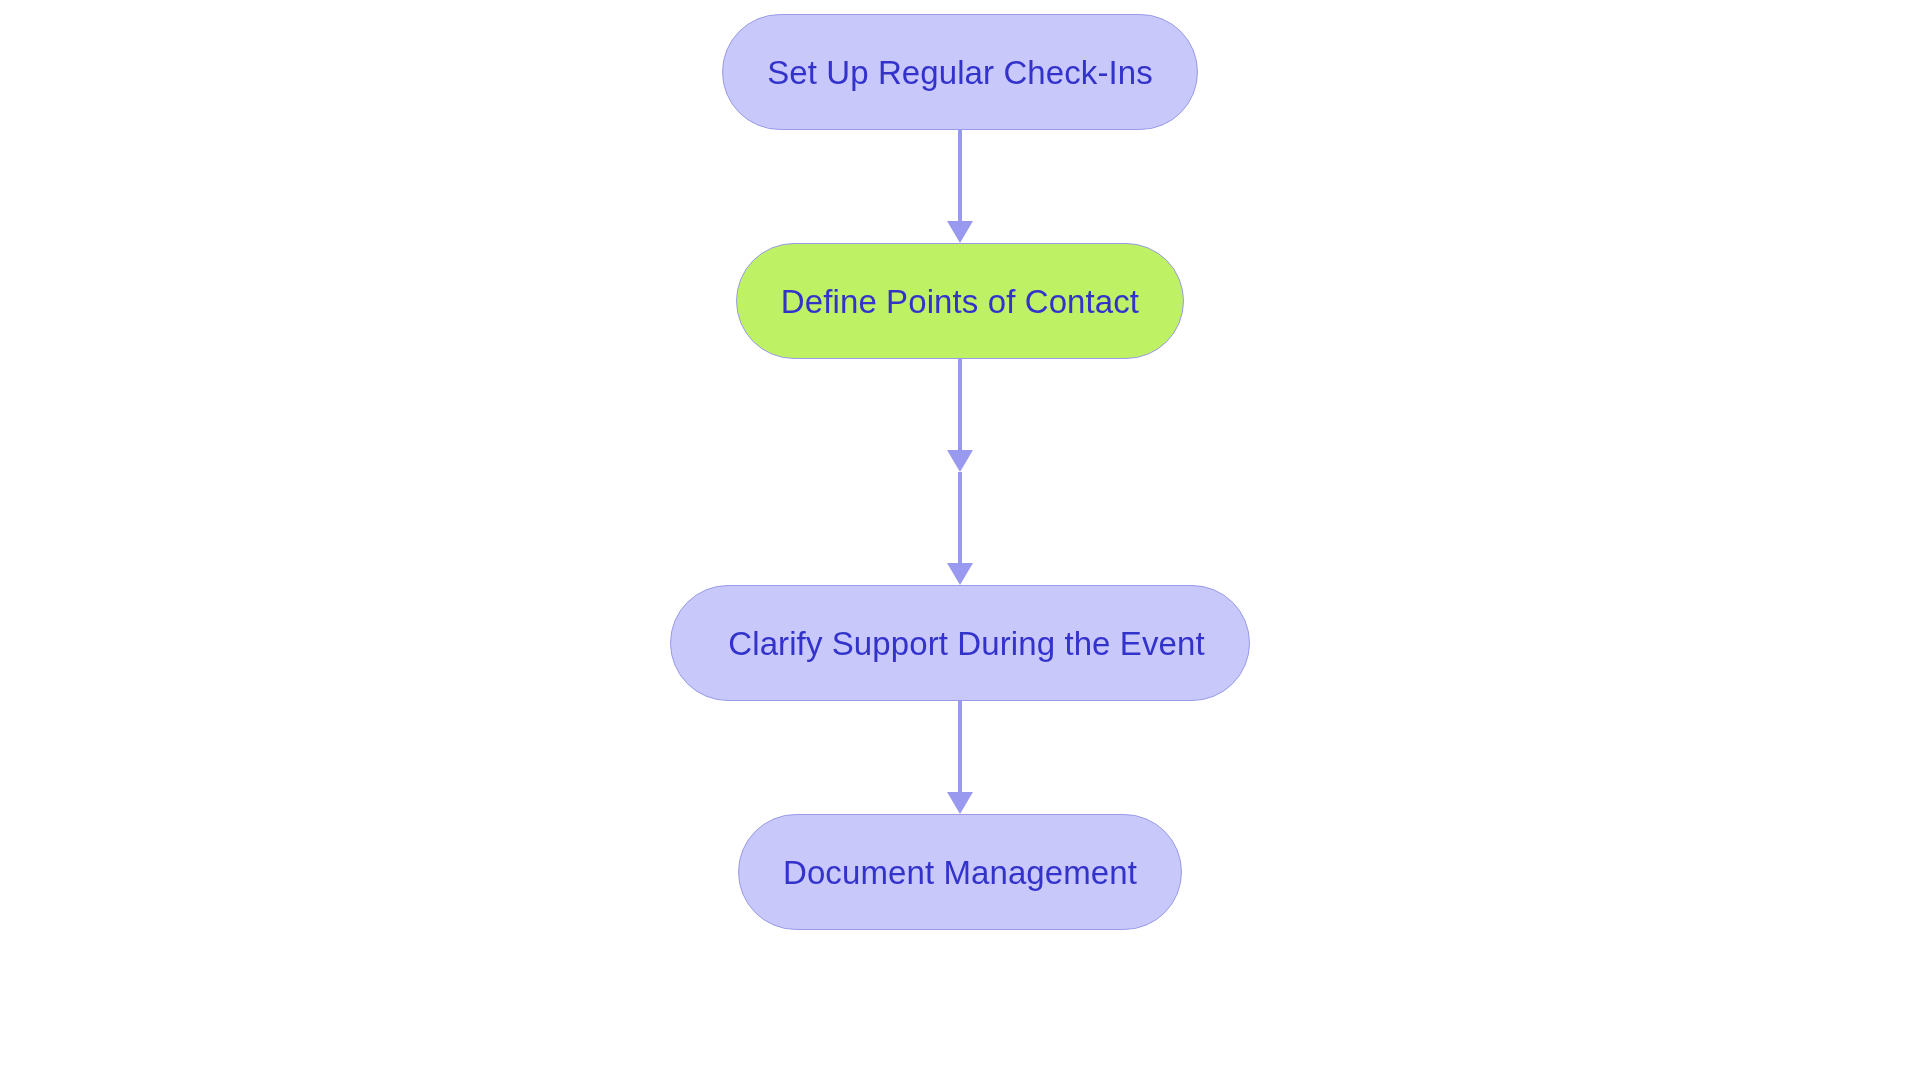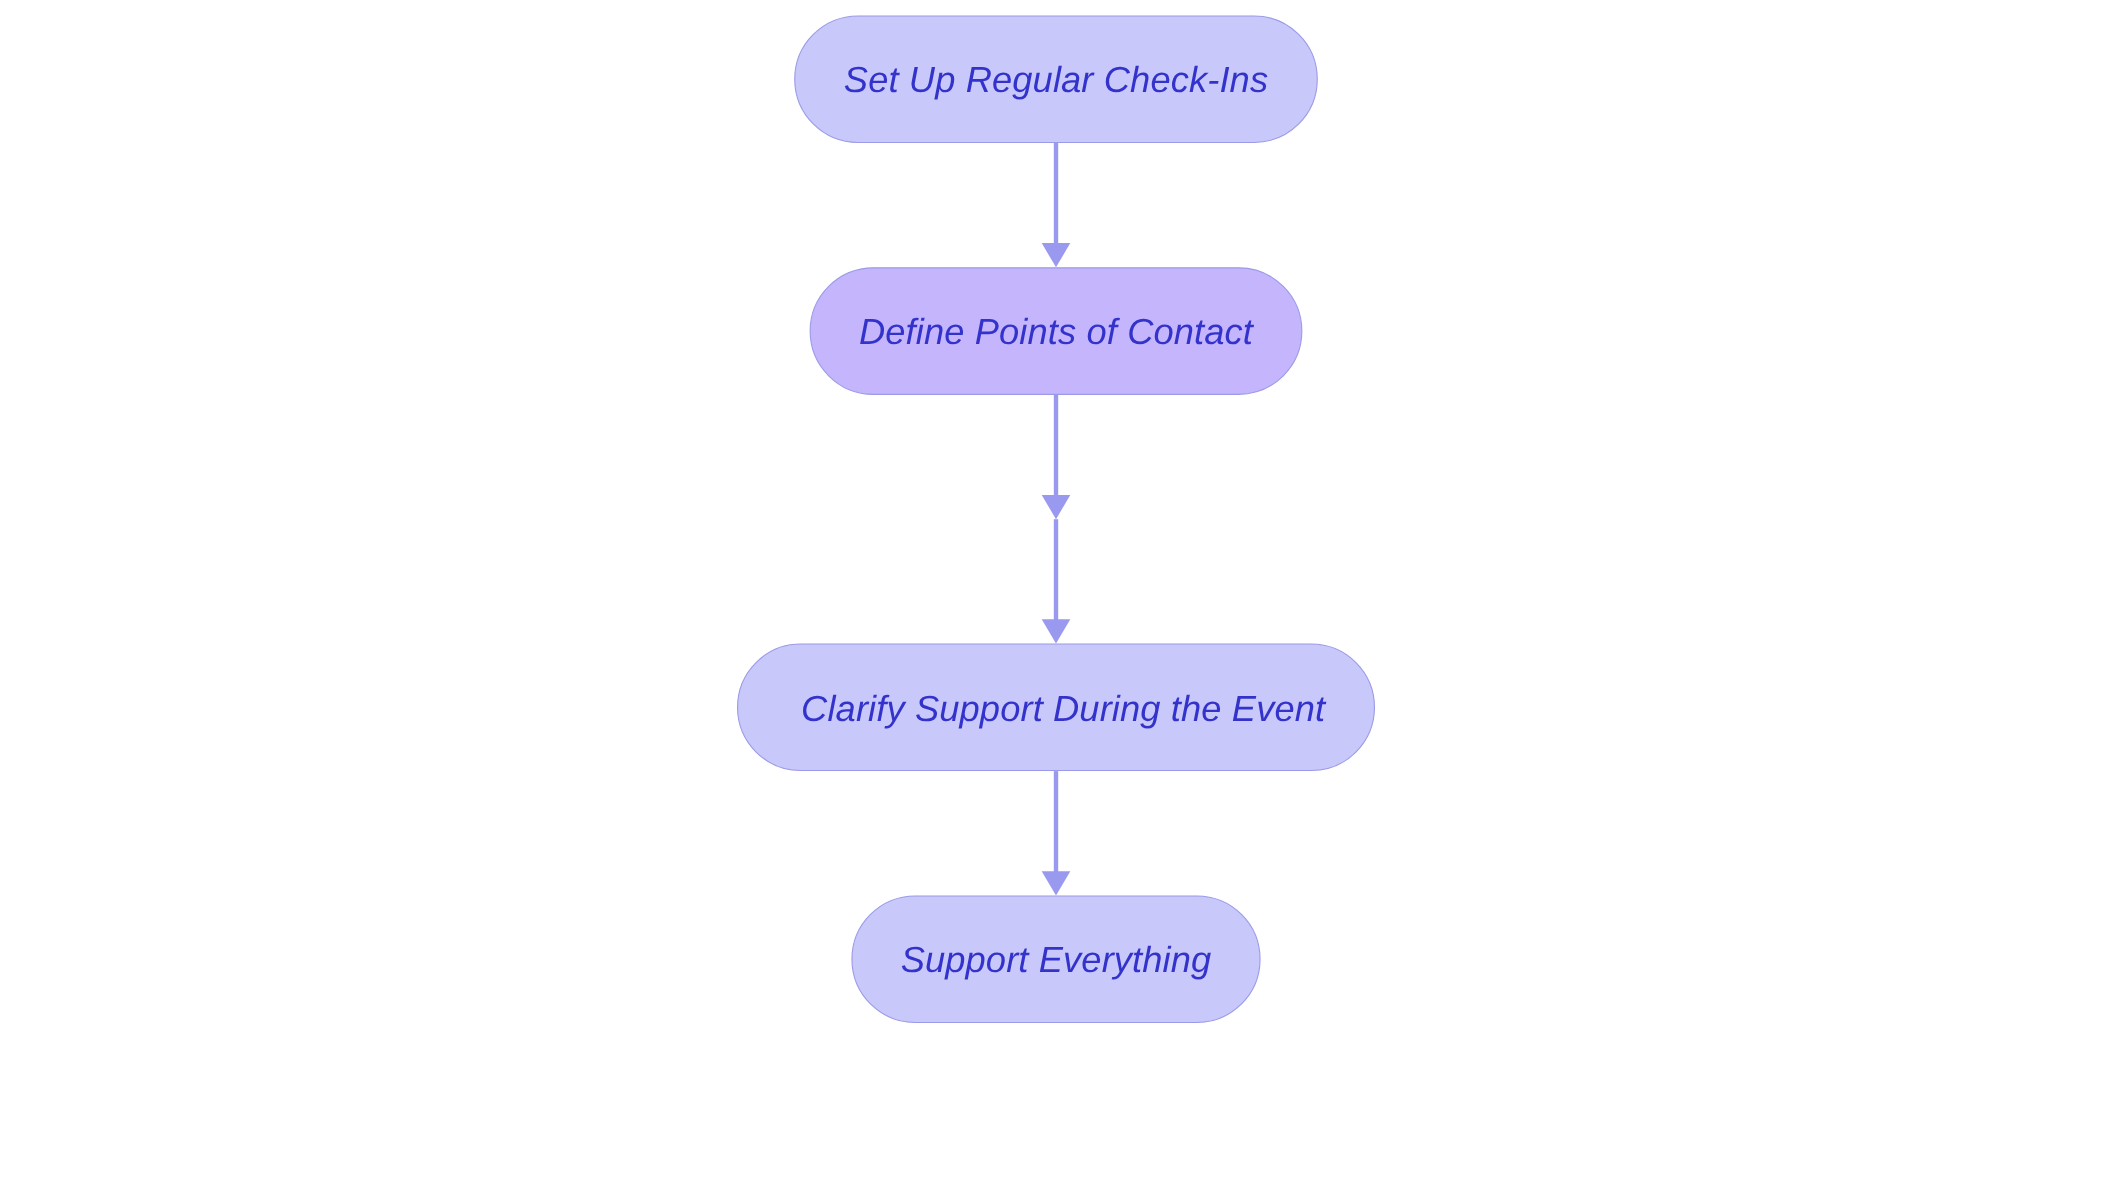--- a/index.html
+++ b/index.html
@@ -12,21 +12,20 @@
     height: 1083px;
     overflow: hidden;
     font-family: "Liberation Sans", sans-serif;
   }
 
   #flowchart-root {
     position: relative;
     width: 1920px;
     height: 1083px;
     background: #ffffff;
-    font-style: italic;
   }
 
   .flow-column {
     position: absolute;
     left: 0;
     top: 0;
     width: 1920px;
     height: 1083px;
     display: flex;
     flex-direction: column;
@@ -97,21 +96,21 @@
 
     <div class="node" style="background: rgb(200, 200, 250); border-color: rgb(154, 154, 232);">
       <span class="node-label" style="color: rgb(51, 51, 204);">Set Up Regular Check-Ins</span>
     </div>
 
     <div class="connector">
       <div class="shaft" style="background: rgb(153, 153, 240);"></div>
       <div class="head" style="border-top-color: rgb(153, 153, 240);"></div>
     </div>
 
-    <div class="node" style="background: #c4b5fd; border-color: rgb(154, 154, 232);">
+    <div class="node" style="background: #bef264; border-color: rgb(154, 154, 232);">
       <span class="node-label" style="color: rgb(51, 51, 204);">Define Points of Contact</span>
     </div>
 
     <div class="connector">
       <div class="shaft" style="background: rgb(153, 153, 240);"></div>
       <div class="head" style="border-top-color: rgb(153, 153, 240);"></div>
     </div>
 
 
     <div class="connector">
@@ -122,17 +121,17 @@
     <div class="node" style="background: rgb(200, 200, 250); border-color: rgb(154, 154, 232);">
       <span class="node-label" style="color: rgb(51, 51, 204); margin-left: 13px;">Clarify Support During the Event</span>
     </div>
 
     <div class="connector">
       <div class="shaft" style="background: rgb(153, 153, 240);"></div>
       <div class="head" style="border-top-color: rgb(153, 153, 240);"></div>
     </div>
 
     <div class="node" style="background: rgb(200, 200, 250); border-color: rgb(154, 154, 232);">
-      <span class="node-label" style="color: rgb(51, 51, 204);">Support Everything</span>
+      <span class="node-label" style="color: rgb(51, 51, 204);">Document Management</span>
     </div>
 
   </div>
 </div>
 
 </body></html>

